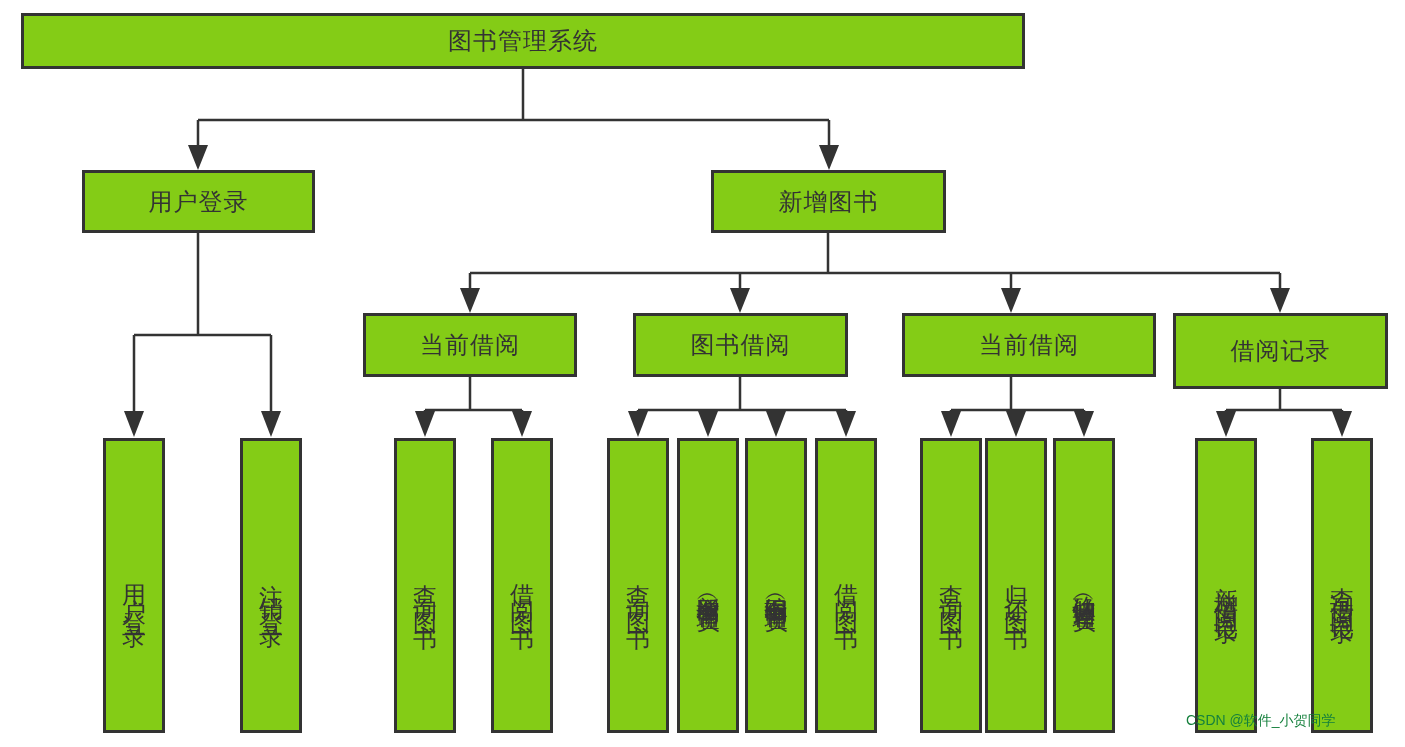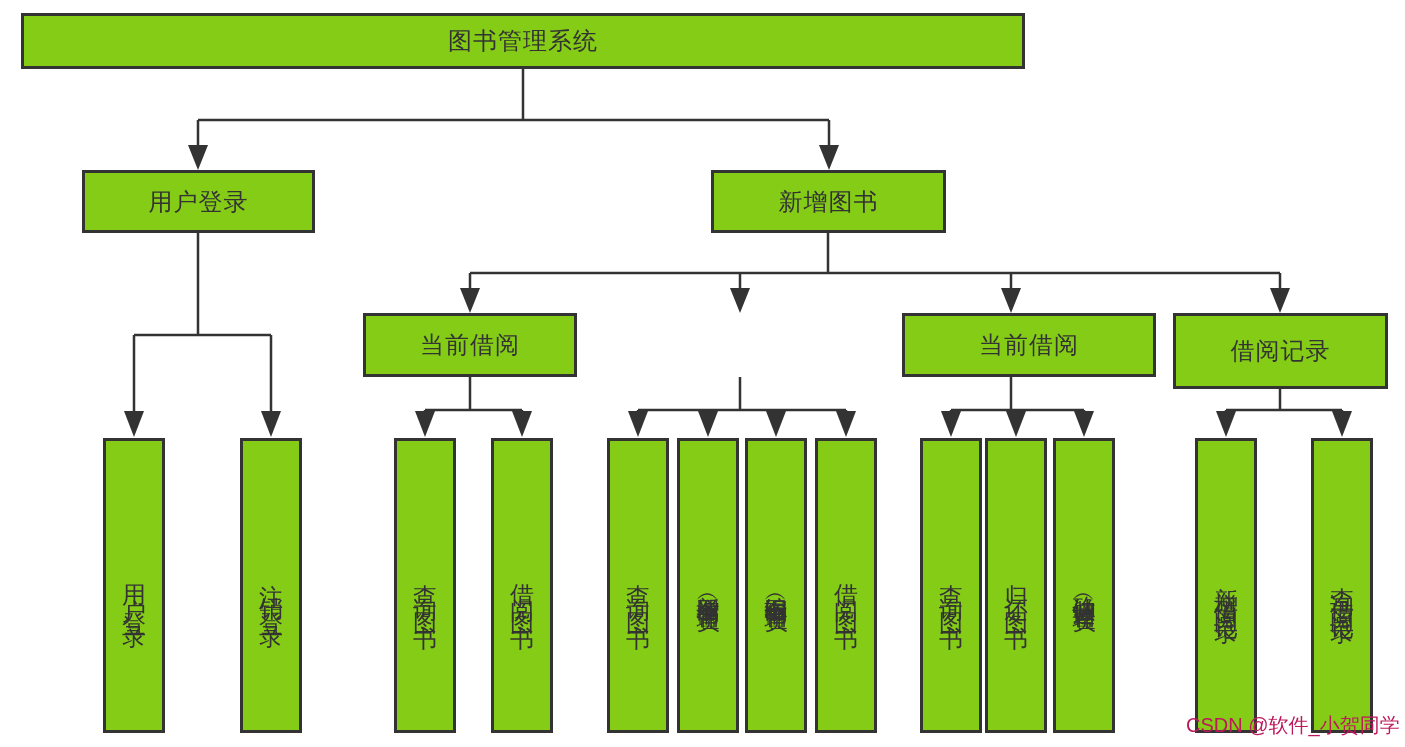--- a/index.html
+++ b/index.html
@@ -44,22 +44,22 @@
     font-size: 24px;
     white-space: nowrap;
   }
   .sp-wide  { letter-spacing: 14px; margin-bottom: -14px; }
   .sp-mid   { letter-spacing: 7px;  margin-bottom: -7px;  }
   .sp-tight { letter-spacing: 2px;  margin-bottom: -2px; font-size: 23px; }
   #watermark {
     position: absolute;
     left: 1186px;
     top: 712px;
-    font-size: 20px;
-    color: #be185d;
+    font-size: 14px;
+    color: #15803d;
     white-space: nowrap;
     z-index: 5;
   }
 </style>
 </head>
 <body>
 
 <div id="canvas">
 
   <svg id="connectors" width="1405" height="747" viewBox="0 0 1405 747">
@@ -127,20 +127,23 @@
   <div class="box" style="left:82px;top:170px;width:233px;height:63px">
     <span class="hl">用户登录</span>
   </div>
   <div class="box" style="left:711px;top:170px;width:235px;height:63px">
     <span class="hl">新增图书</span>
   </div>
 
   <div class="box" style="left:363px;top:313px;width:214px;height:64px">
     <span class="hl">当前借阅</span>
   </div>
+  <div class="box" style="left:633px;top:313px;width:215px;height:64px">
+    <span class="hl">图书借阅</span>
+  </div>
   <div class="box" style="left:902px;top:313px;width:254px;height:64px">
     <span class="hl">当前借阅</span>
   </div>
   <div class="box" style="left:1173px;top:313px;width:215px;height:76px">
     <span class="hl">借阅记录</span>
   </div>
 
   <div class="box" style="left:103px;top:438px;width:62px;height:295px">
     <span class="vl sp-wide">用户登录</span>
   </div>

